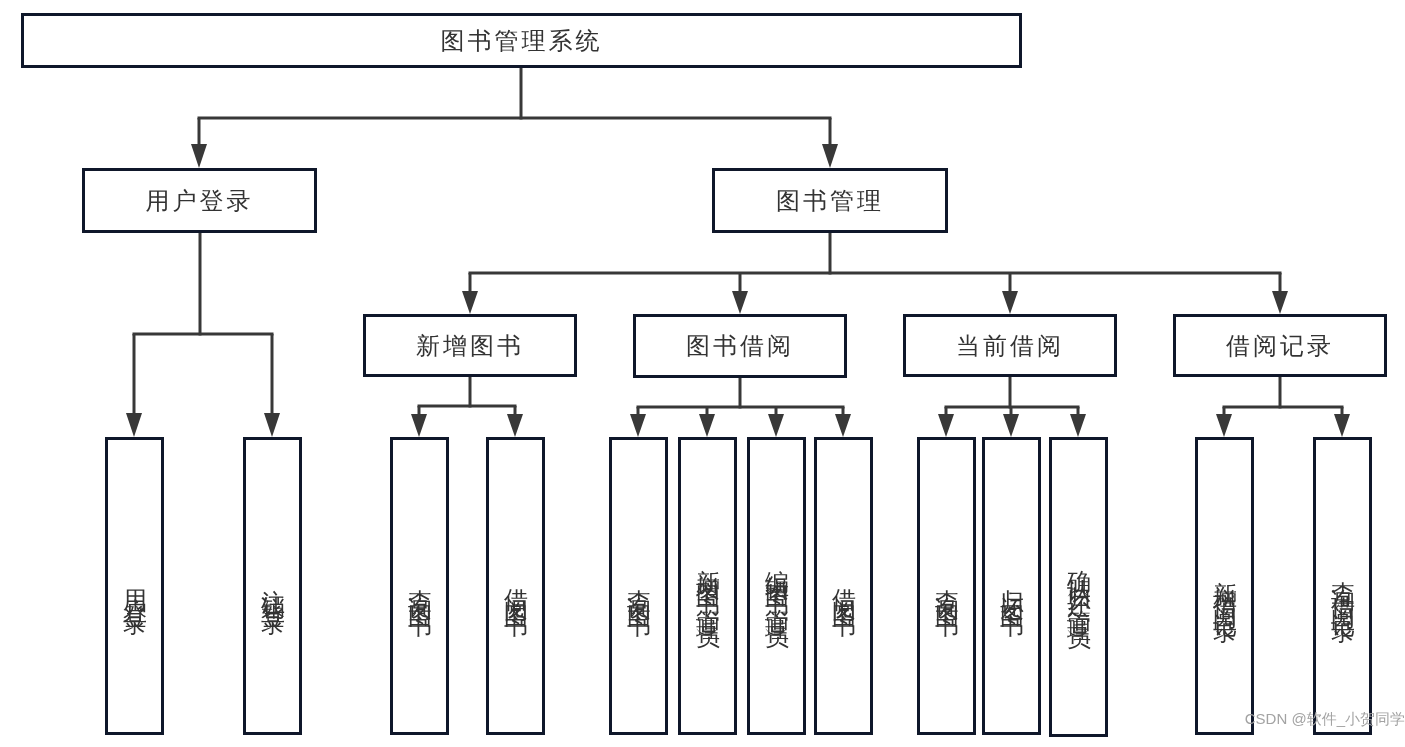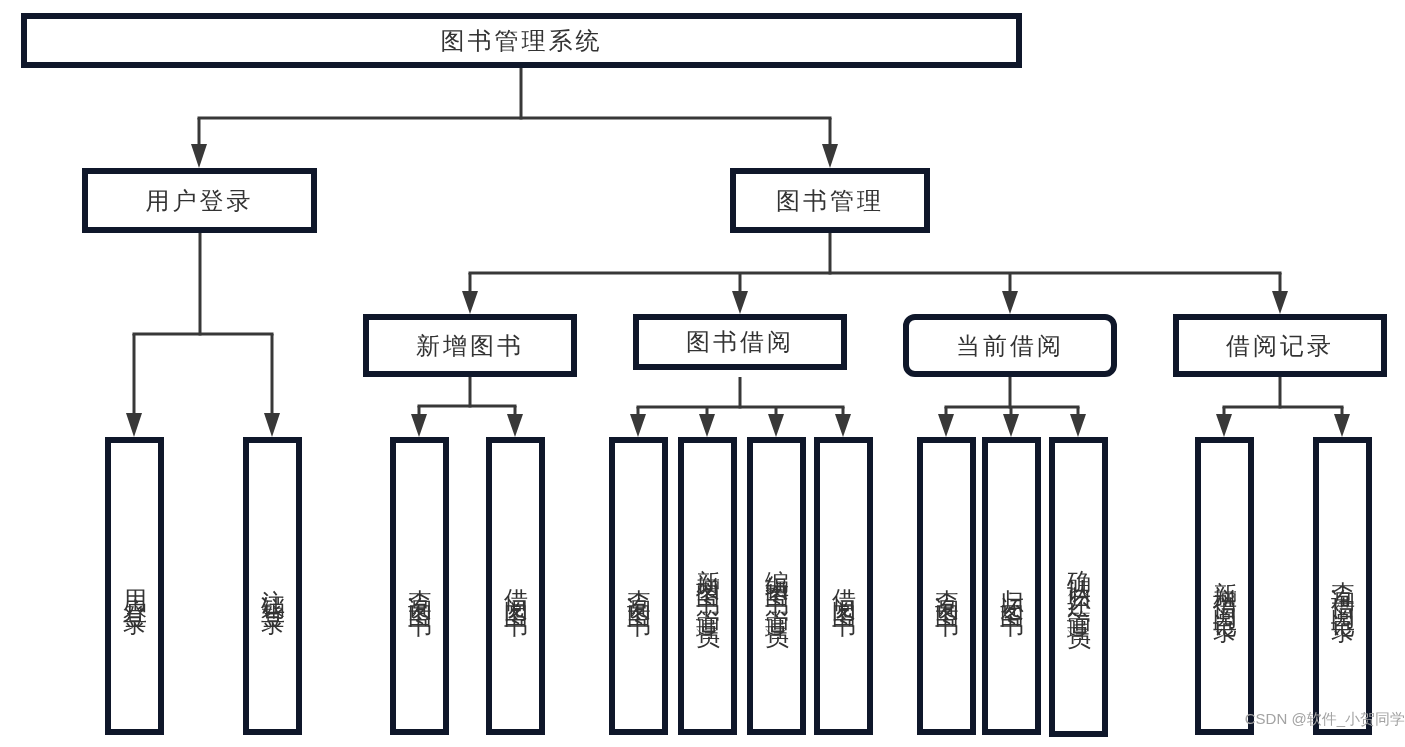--- a/index.html
+++ b/index.html
@@ -20,21 +20,21 @@
   }
   svg.wires path {
     stroke: #383838; stroke-width: 3; fill: none;
   }
   svg.wires polygon {
     fill: #383838; stroke: none;
   }
   .box {
     position: absolute;
     box-sizing: border-box;
-    border: 6px solid #0f172a;
+    border: 3px solid #0f172a;
     background: #ffffff;
     display: flex;
     align-items: center;
     justify-content: center;
   }
   .hlbl {
     font-size: 24px;
     letter-spacing: 3px;
     color: #333333;
     white-space: nowrap;
@@ -137,31 +137,31 @@
     </g>
   </svg>
 
   <div class="box" style="left:21px; top:13px; width:1001px; height:55px;">
     <span class="hlbl">图书管理系统</span>
   </div>
 
   <div class="box" style="left:82px; top:168px; width:235px; height:65px;">
     <span class="hlbl">用户登录</span>
   </div>
-  <div class="box" style="left:712px; top:168px; width:200px; height:65px;margin-left:18px;">
+  <div class="box" style="left:712px; top:168px; width:236px; height:65px;">
     <span class="hlbl">图书管理</span>
   </div>
 
   <div class="box" style="left:363px; top:314px; width:214px; height:63px;">
     <span class="hlbl">新增图书</span>
   </div>
-  <div class="box" style="left:633px; top:314px; width:214px; height:56px;">
+  <div class="box" style="left:633px; top:314px; width:214px; height:64px;">
     <span class="hlbl">图书借阅</span>
   </div>
-  <div class="box" style="left:903px; top:314px; width:214px; height:63px;border-radius:12px;">
+  <div class="box" style="left:903px; top:314px; width:214px; height:63px;">
     <span class="hlbl">当前借阅</span>
   </div>
   <div class="box" style="left:1173px; top:314px; width:214px; height:63px;">
     <span class="hlbl">借阅记录</span>
   </div>
 
   <div class="box" style="left:105px; top:437px; width:59px; height:298px;">
     <span class="vlbl">用户登录</span>
   </div>
   <div class="box" style="left:243px; top:437px; width:59px; height:298px;">

